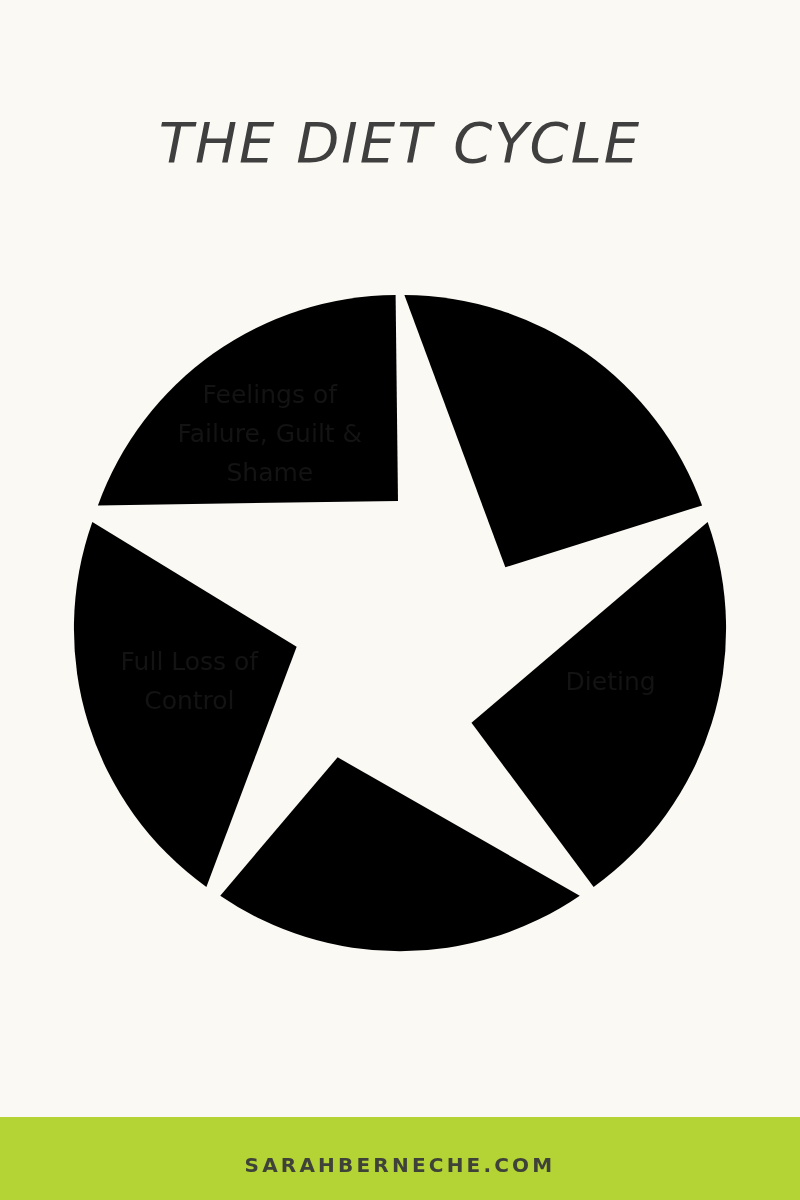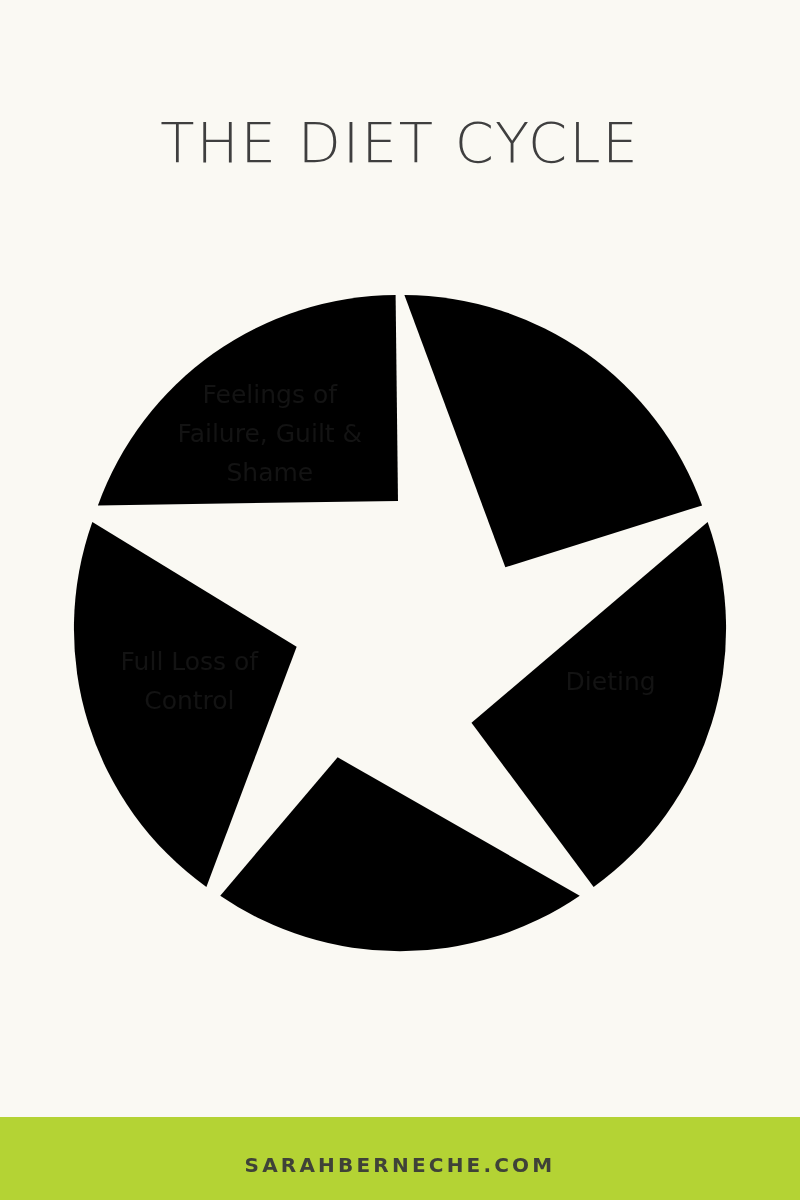--- a/index.html
+++ b/index.html
@@ -30,20 +30,21 @@
     left: 0;
     width: 800px;
     text-align: center;
     font-family: "DejaVu Sans", sans-serif;
     font-weight: 300;
     font-size: 56px;
     letter-spacing: 2.0px;
     color: #3f3f3f;
     line-height: 1.1;
     white-space: nowrap;
+    font-style: italic;
   }
 
   
   #diagram-wrap {
     position: absolute;
     left: 0;
     top: 0;
     width: 800px;
     height: 1120px;
   }

